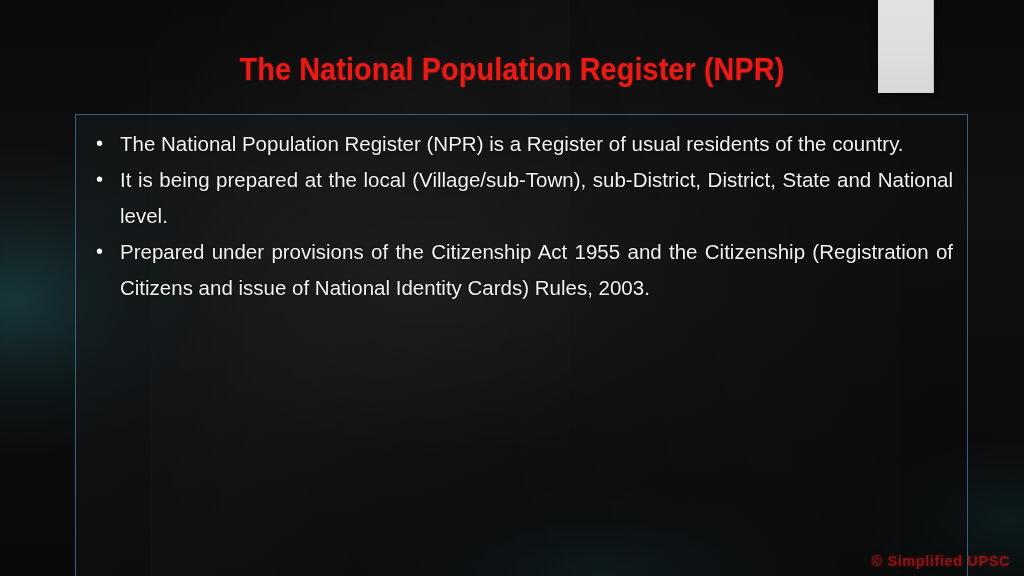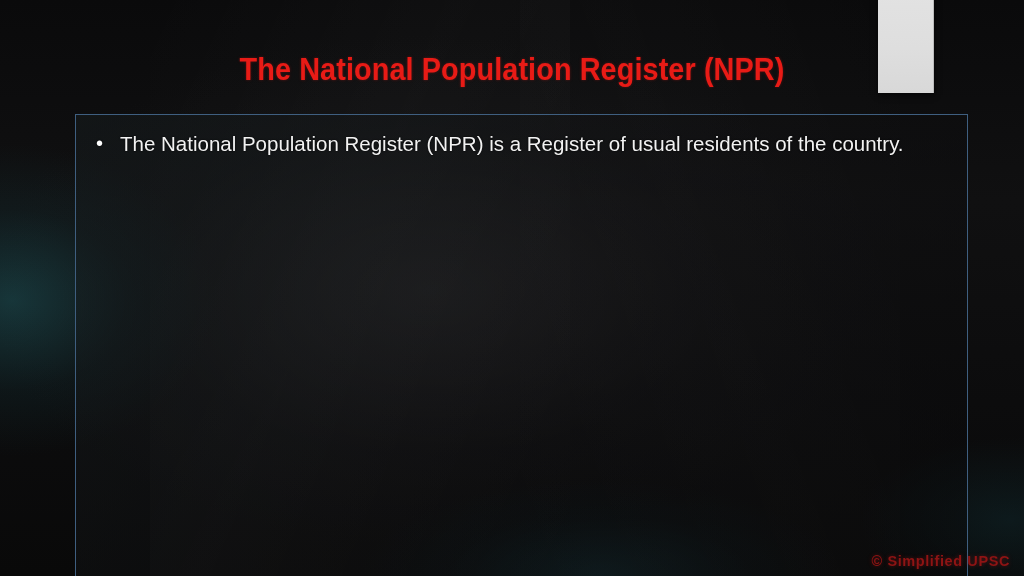--- a/index.html
+++ b/index.html
@@ -147,20 +147,22 @@
   <div class="bg-streak streak-b"></div>
 
   <div class="white-card"></div>
 
   <div class="slide-title">The National Population Register (NPR)</div>
 
   <div class="content-box">
 
     <ul class="bullets">
       <li><span class="txt">The National Population Register (NPR) is a Register of usual residents of the country.</span></li>
+      <li><span class="txt">It is being prepared at the local (Village/sub-Town), sub-District, District, State and National level.</span></li>
+      <li><span class="txt">Prepared under provisions of the Citizenship Act 1955 and the Citizenship (Registration of Citizens and issue of National Identity Cards) Rules, 2003.</span></li>
     </ul>
 
 
   </div>
 
   <div class="watermark">
     <span class="cmark">©</span>
     <span>Simplified UPSC</span>
   </div>
 

